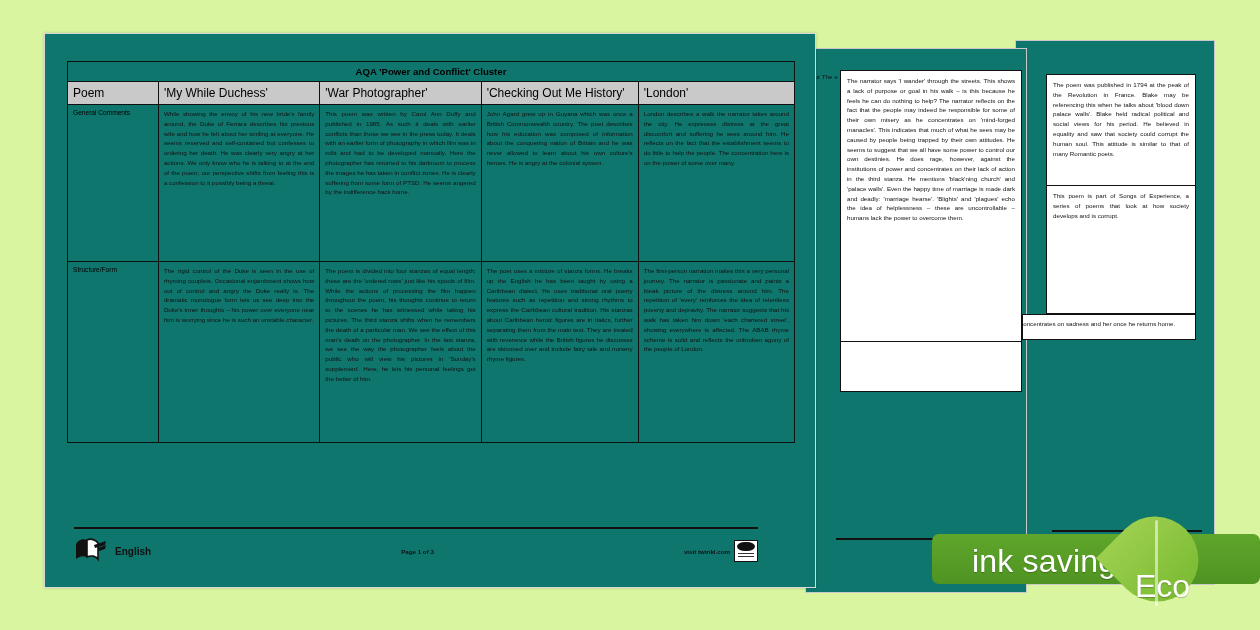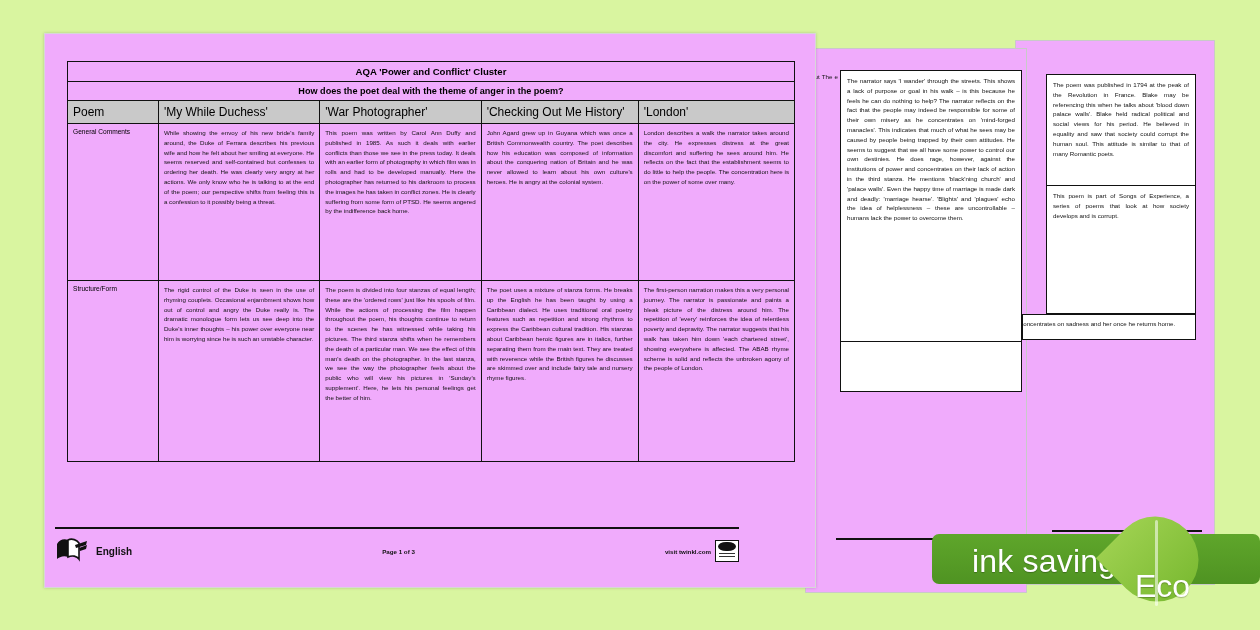--- a/index.html
+++ b/index.html
@@ -4,21 +4,21 @@
 <style>
   html,body{margin:0;padding:0;}
   body{
     width:1260px;height:630px;overflow:hidden;
     background:#d9f5a0;
     font-family:"Liberation Sans", sans-serif;
   }
   .stage{position:relative;width:1260px;height:630px;}
 
   
-  .sheet{position:absolute;background:#f0abfc;box-sizing:border-box;padding-left:6px;}
+  .sheet{position:absolute;background:#0f766e;box-sizing:border-box;padding-left:6px;}
   .sheet-back3{left:1015px;top:40px;width:200px;height:545px;border:1px solid #c9c9c9;}
   .sheet-back2{left:805px;top:48px;width:222px;height:545px;border:1px solid #c9c9c9;}
   .sheet-front{left:44px;top:33px;width:772px;height:555px;border:1px solid #d7d7d7;
                box-shadow:0 0 3px rgba(0,0,0,.18);}
 
   
   .doc{position:absolute;left:22px;top:27px;width:728px;}
   table.grid{border-collapse:collapse;width:100%;table-layout:fixed;}
   table.grid td{border:1px solid #111;vertical-align:top;padding:4px 5px;}
   .title-cell{text-align:center;font-weight:bold;font-size:9.6px;padding:7px 4px;color:#000;}
@@ -50,21 +50,21 @@
   .p3-box{position:absolute;left:1046px;top:74px;width:150px;height:112px;
           border:1px solid #111;box-sizing:border-box;background:#fff;padding:5px 6px;}
   .p3-box2{position:absolute;left:1046px;top:186px;width:150px;height:128px;
           border:1px solid #111;border-top:none;box-sizing:border-box;background:#fff;padding:5px 6px;}
   .p3-wide{position:absolute;left:1022px;top:314px;width:174px;height:26px;
           border:1px solid #111;box-sizing:border-box;background:#fff;padding:4px 6px;overflow:hidden;}
   .p3-wide .clip-inner{width:230px;margin-left:-56px;}
 
   
   .footer{position:absolute;}
-  .f1{left:55px;top:527px;width:684px;}
+  .f1{left:74px;top:527px;width:684px;}
   .frule{height:2px;background:#111;}
   .frow{display:flex;align-items:center;justify-content:space-between;margin-top:7px;height:30px;}
   .brand{display:flex;align-items:center;gap:7px;}
   .subject{font-size:10px;font-weight:bold;color:#111;}
   .pageno{font-size:6.2px;font-weight:bold;color:#111;}
   .visit{font-size:6.2px;font-weight:bold;color:#111;margin-right:4px;}
   .rightgrp{display:flex;align-items:center;}
 
   .f2{left:836px;top:538px;width:180px;}
   .f3{left:1052px;top:530px;width:150px;}
@@ -176,23 +176,20 @@
             <col style="width:22.2%">
             <col style="width:22.2%">
           <col style="width:21.6%">
             <col style="width:21.5%">
         </colgroup>
         <tbody>
           <tr>
             <td colspan="5" class="title-cell">AQA 'Power and Conflict' Cluster</td>
           </tr>
           <tr>
-            <td colspan="5" class="sub-cell">How does the poet deal with the theme of anger in the poem?</td>
-          </tr>
-          <tr>
             <td class="hdr">Poem</td>
             <td class="hdr">'My While Duchess'</td>
             <td class="hdr">'War Photographer'</td>
             <td class="hdr">'Checking Out Me History'</td>
             <td class="hdr">'London'</td>
           </tr>
 
           <tr class="r1">
             <td class="rowlabel">General Comments</td>
             <td class="body-cell">

